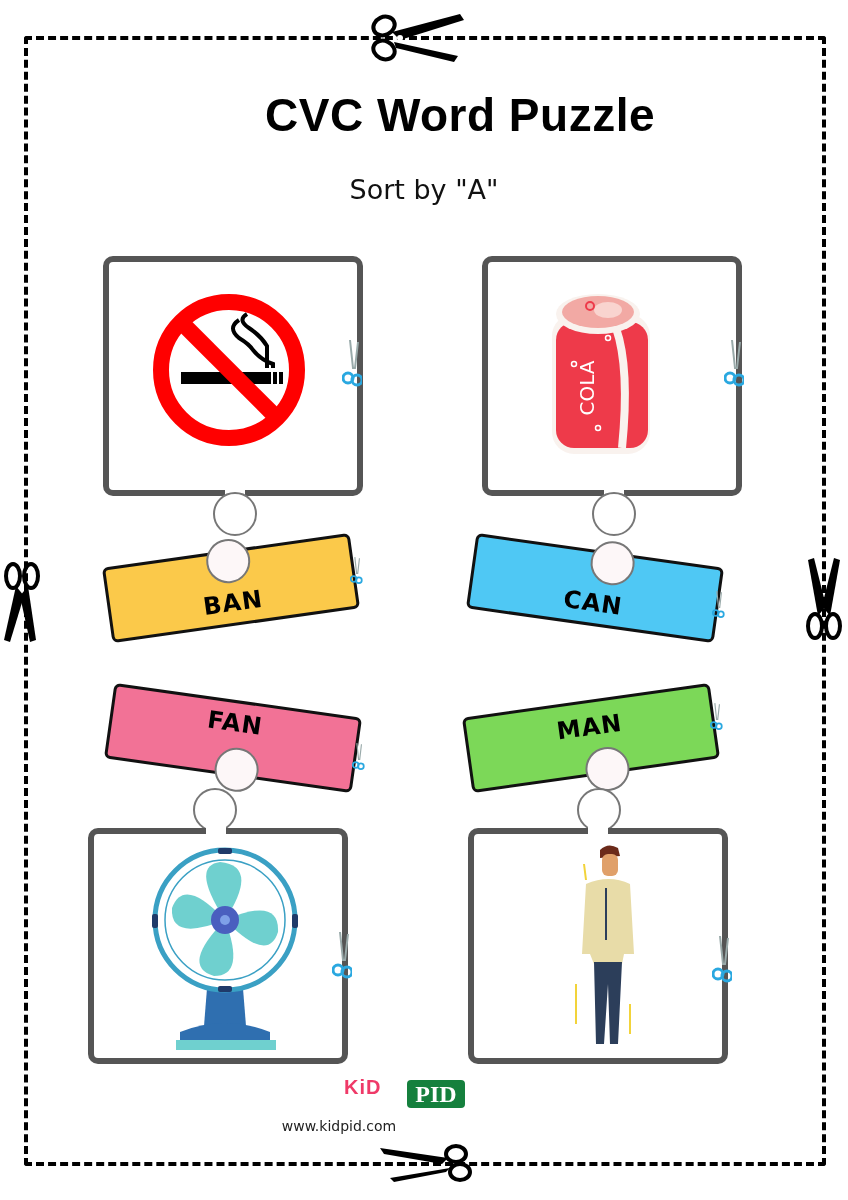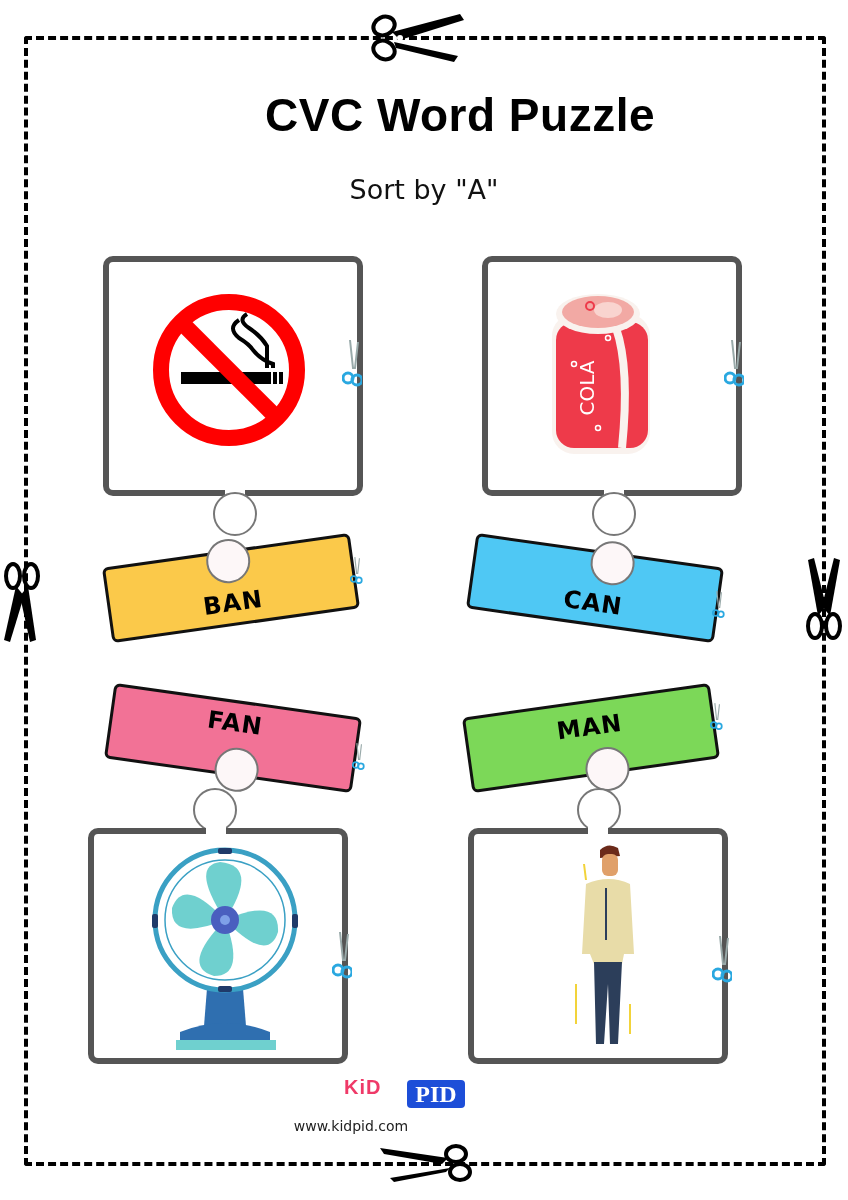--- a/index.html
+++ b/index.html
@@ -44,25 +44,25 @@
     color: #000; letter-spacing: 1px;
   }
   .mini-scissors { position: absolute; width: 20px; height: 52px; }
   .logo { position: absolute; left: 344px; top: 1076px; width: 140px; height: 34px; }
   .logo-kid {
     position: absolute; left: 0; top: 0; font-family: "Liberation Sans", sans-serif;
     font-weight: 700; font-size: 20px; color: #ef3a68; letter-spacing: 1px;
   }
   .logo-pid {
     position: absolute; left: 63px; top: 4px; width: 58px; height: 28px;
-    background: #1d4ed8; border-radius: 4px; color: #fff; text-align: center;
+    background: #15803d; border-radius: 4px; color: #fff; text-align: center;
     font-family: "Liberation Serif", serif; font-weight: 700; font-size: 24px; line-height: 28px;
   }
   .url {
-    position: absolute; left: 12px; width: 678px; top: 1118px; text-align: center;
+    position: absolute; left: 0; width: 678px; top: 1118px; text-align: center;
     font-family: "DejaVu Sans", sans-serif; font-size: 14px; color: #222;
   }
 </style>
 </head>
 <body>
 
 <div class="cut-border"></div>
 
 <svg class="abs" style="left:360px;top:12px" width="110" height="50" viewBox="0 0 110 50">
   <ellipse cx="24" cy="14" rx="11" ry="9" transform="rotate(-25 24 14)" fill="none" stroke="#000" stroke-width="4"></ellipse>

